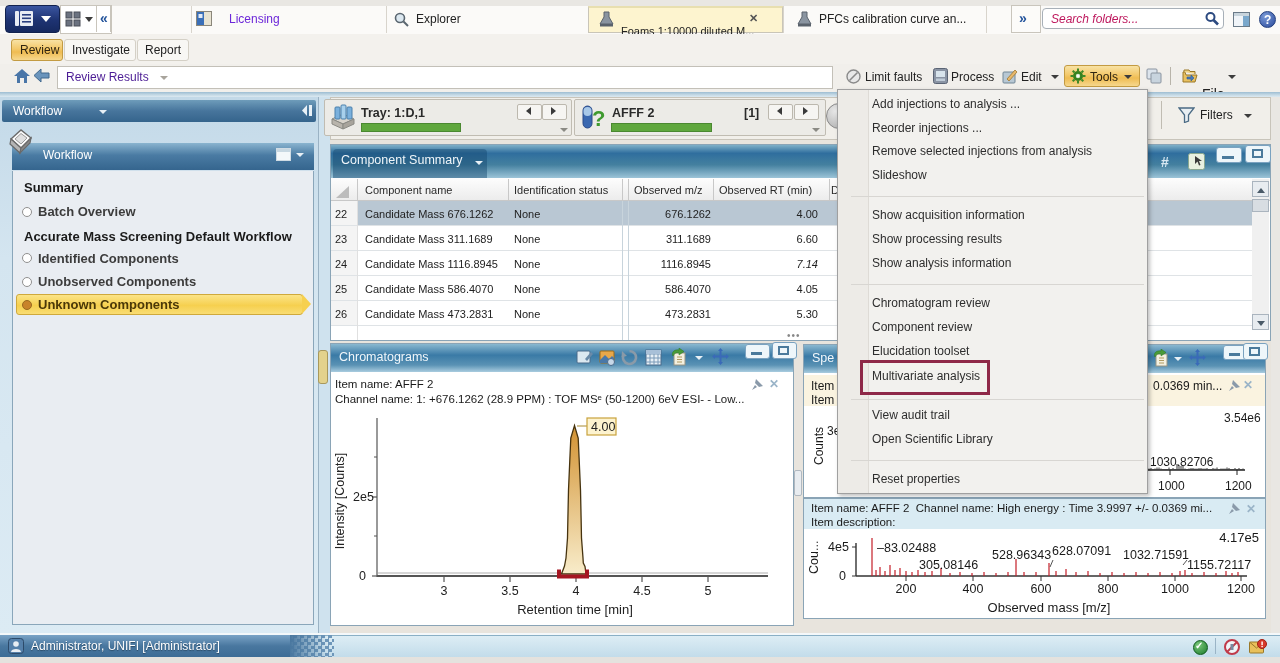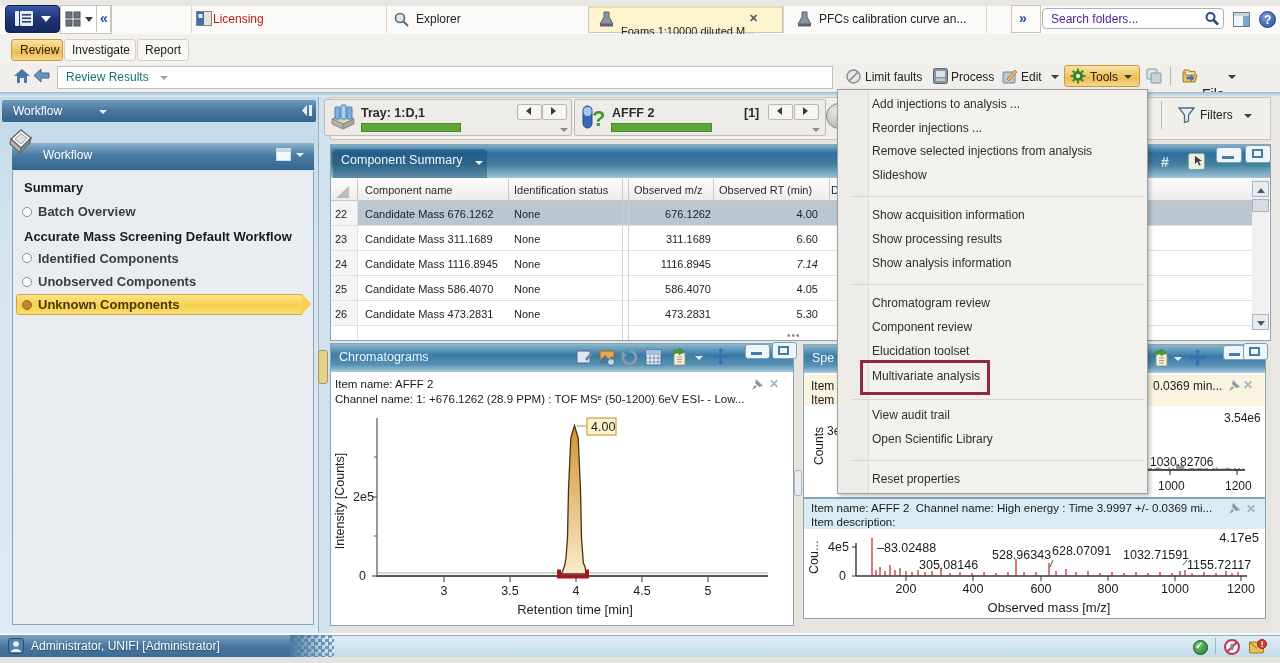--- a/index.html
+++ b/index.html
@@ -33,21 +33,21 @@
     <rect x="9" y="1" width="6" height="6" fill="#6b7280" stroke="#4a4f58"></rect>
     <rect x="1" y="9" width="6" height="6" fill="#6b7280" stroke="#4a4f58"></rect>
     <rect x="9" y="9" width="6" height="6" fill="#6b7280" stroke="#4a4f58"></rect>
   </svg>
   <div class="abs" style="left:85px;top:17px;width:0;height:0;border-left:4px solid transparent;border-right:4px solid transparent;border-top:5px solid #3c3c3c;"></div>
   <div class="abs" style="left:96px;top:5px;width:0px;height:27px;border-left:1px solid #c9c5bc;"></div>
   <div class="txt" style="left:100px;top:10px;font-size:14px;color:#24549c;font-weight:bold;">«</div>
   <div class="abs" style="left:110px;top:5px;width:0px;height:27px;border-left:1px solid #c9c5bc;"></div>
 
   <div class="abs" style="left:191px;top:6px;width:0;height:27px;border-left:1px solid #d8d4cc;"></div>
-  <div class="txt" style="left:213px;top:12px;font-size:12px;color:#b91c1c;">Licensing</div>
+  <div class="txt" style="left:229px;top:12px;font-size:12px;color:#6d28d9;">Licensing</div>
   <svg class="abs" style="left:196px;top:11px;" width="16" height="15" viewBox="0 0 16 15">
     <rect x="0.5" y="0.5" width="15" height="14" fill="#e8e3d2" stroke="#8a867a"></rect>
     <rect x="1" y="1" width="7" height="13" fill="#3a6fb8"></rect>
     <rect x="2.5" y="3" width="4" height="4" fill="#fff" opacity="0.85"></rect>
   </svg>
   <div class="abs" style="left:386px;top:6px;width:0;height:27px;border-left:1px solid #d8d4cc;"></div>
   <div class="txt" style="left:416px;top:12px;font-size:12px;color:#222;">Explorer</div>
   <svg class="abs" style="left:393px;top:11px;" width="17" height="16" viewBox="0 0 17 16">
     <circle cx="7" cy="7" r="4.5" fill="#dce8f0" stroke="#5a6670" stroke-width="1.6"></circle>
     <line x1="10.5" y1="10.5" x2="15" y2="15" stroke="#5a6670" stroke-width="2"></line>
@@ -65,21 +65,21 @@
   <svg class="abs" style="left:796px;top:11px;" width="17" height="16" viewBox="0 0 17 16">
     <path d="M6 1 h5 v5 l4 7 h-13 l4 -7 z" fill="#8a94a0" stroke="#5a626c"></path>
     <rect x="2" y="13" width="13" height="2.5" fill="#5a626c"></rect>
   </svg>
   <div class="txt" style="left:819px;top:12px;font-size:12px;color:#222;">PFCs calibration curve an...</div>
 
   <div class="abs" style="left:1011px;top:5px;width:30px;height:28px;background:#fcfbf9;border:1px solid #c9c5bc;box-sizing:border-box;"></div>
   <div class="txt" style="left:1019px;top:10px;font-size:14px;color:#24549c;font-weight:bold;">»</div>
 
   <div class="abs" style="left:1042px;top:8px;width:182px;height:21px;background:#fff;border:1px solid #a8b0b8;border-radius:4px;box-sizing:border-box;"></div>
-  <div class="txt" style="left:1051px;top:12px;font-size:12px;color:#4c1d95;">Search folders...</div>
+  <div class="txt" style="left:1051px;top:12px;font-size:12px;color:#be185d;font-style:italic;">Search folders...</div>
   <svg class="abs" style="left:1204px;top:11px;" width="16" height="15" viewBox="0 0 16 15">
     <circle cx="6.5" cy="6" r="4" fill="none" stroke="#2c4a80" stroke-width="2"></circle>
     <line x1="9.5" y1="9" x2="14" y2="13.5" stroke="#2c4a80" stroke-width="2.6"></line>
   </svg>
   <svg class="abs" style="left:1233px;top:12px;" width="17" height="15" viewBox="0 0 17 15">
     <rect x="0.5" y="0.5" width="16" height="14" fill="#f0f4f8" stroke="#6a7a88"></rect>
     <rect x="1" y="1" width="15" height="3" fill="#c8d4dc"></rect>
     <rect x="10" y="4" width="6" height="10" fill="#7aa8cc"></rect>
   </svg>
   <div class="abs" style="left:1259px;top:11px;width:17px;height:17px;border-radius:50%;background:radial-gradient(circle at 35% 30%,#7a9ad8,#2a4a9a);border:1px solid #24407e;box-sizing:border-box;"></div>
@@ -96,21 +96,21 @@
   <div class="abs" style="left:0;top:64px;width:1280px;height:28px;background:#f1efeb;"></div>
 
   <svg class="abs" style="left:14px;top:69px;" width="16" height="14" viewBox="0 0 16 14">
     <path d="M8 0 L16 7 H13 V14 H10 V9 H6 V14 H3 V7 H0 Z" fill="#4a76a8"></path>
   </svg>
   <svg class="abs" style="left:33px;top:68px;" width="17" height="15" viewBox="0 0 17 15">
     <path d="M8 1 L1 7.5 L8 14 V10 H16 V5 H8 Z" fill="#6a94bc" stroke="#41688e" stroke-width="1"></path>
   </svg>
 
   <div class="abs" style="left:57px;top:66px;width:776px;height:23px;background:#fff;border:1px solid #c3c0b8;box-sizing:border-box;"></div>
-  <div class="txt" style="left:66px;top:70px;font-size:12px;color:#0f766e;">Review Results</div>
+  <div class="txt" style="left:66px;top:70px;font-size:12px;color:#4c1d95;">Review Results</div>
   <div class="abs" style="left:160px;top:76px;width:0;height:0;border-left:4px solid transparent;border-right:4px solid transparent;border-top:4px solid #a8a49c;"></div>
 
   <svg class="abs" style="left:846px;top:69px;" width="15" height="15" viewBox="0 0 15 15">
     <circle cx="7.5" cy="7.5" r="6.5" fill="#e8e8e8" stroke="#8a8a8a" stroke-width="1.4"></circle>
     <line x1="3.5" y1="11.5" x2="11.5" y2="3.5" stroke="#8a8a8a" stroke-width="1.6"></line>
   </svg>
   <div class="txt" style="left:865px;top:70px;font-size:12px;color:#222;">Limit faults</div>
   <svg class="abs" style="left:933px;top:68px;" width="15" height="16" viewBox="0 0 15 16">
     <rect x="0.5" y="0.5" width="14" height="15" rx="2" fill="#8a94a4" stroke="#5a6474"></rect>
     <rect x="3" y="3" width="9" height="6" fill="#d8e4ec"></rect>

